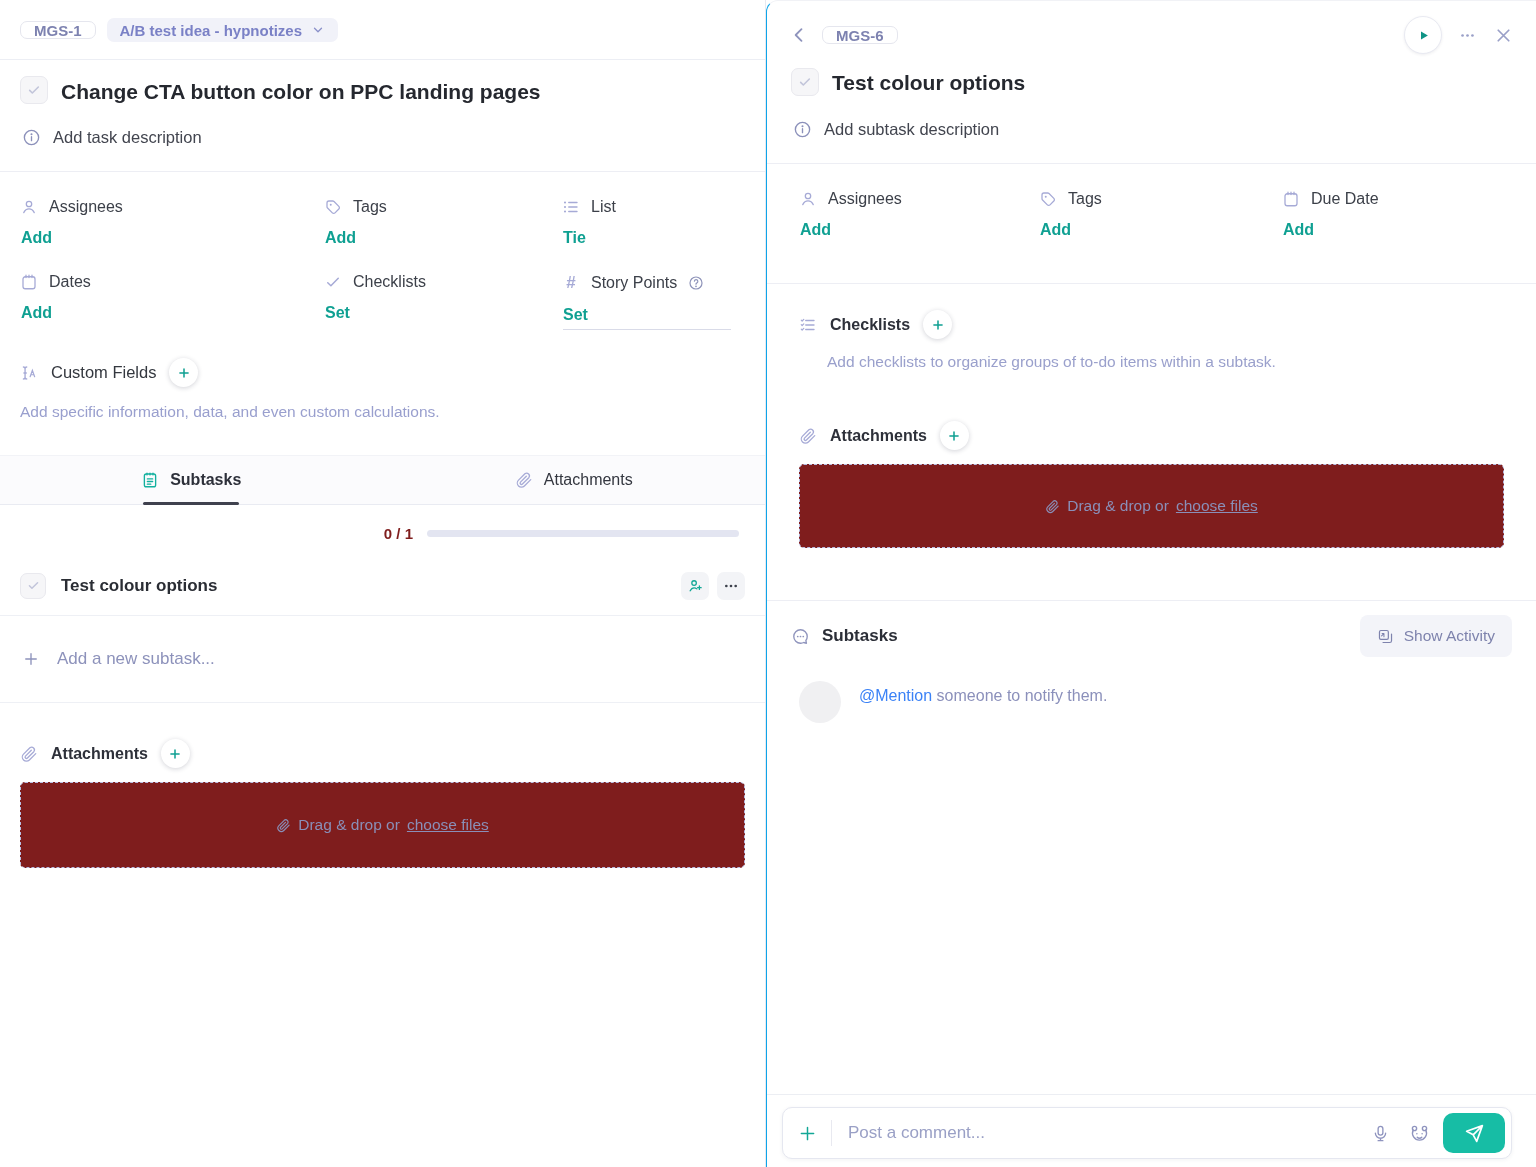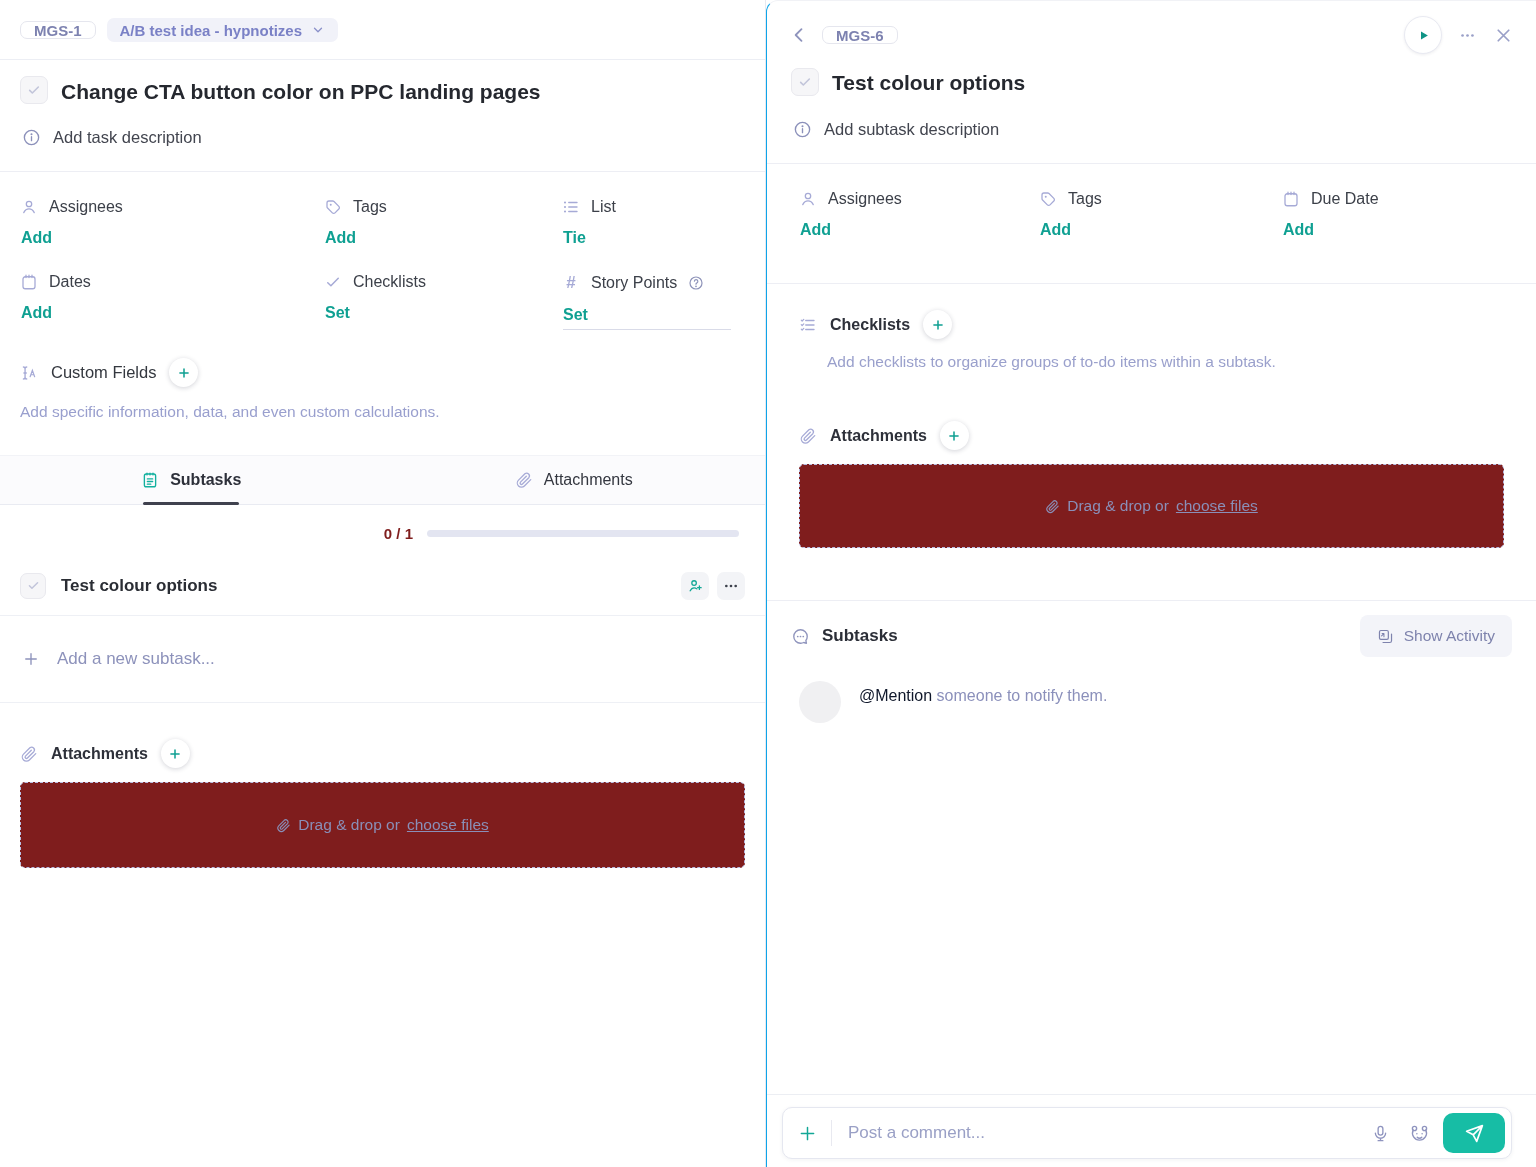--- a/index.html
+++ b/index.html
@@ -84,21 +84,21 @@
   .rp-attach { padding:50px 32px 0; }
   .rp-attach .dropzone { margin-top:14px; height:84px; }
   .rp-divider3 { margin-top:52px; }
   .comment-header { display:flex; align-items:center; gap:12px; padding:14px 24px 0; }
   .comment-label { font-size:17px; font-weight:600; color:#2b2e37; }
   .show-activity { margin-left:auto; display:flex; align-items:center; gap:10px; height:42px; padding:0 17px;
                    background:#f3f4f9; border-radius:8px; color:#7e83ad; font-size:15.5px; font-weight:500; cursor:pointer; }
   .comment-empty { display:flex; gap:18px; padding:24px 32px 0; }
   .avatar { width:42px; height:42px; border-radius:50%; background:#f0f0f2; flex:none; }
   .comment-text { font-size:16px; color:#8b90bb; line-height:26px; padding-top:2px; }
-  .mention { color:#0f172a; }
+  .mention { color:#3b82f6; }
   .rp-footer { position:absolute; left:0; right:0; bottom:0; border-top:1px solid #eceef3; background:#fff;
                padding:12px 24px 8px 15px; }
   .comment-input-bar { display:flex; align-items:center; height:52px; border:1px solid #e5e7f0; border-radius:10px;
                        background:#fff; box-shadow:0 1px 4px rgba(40,44,63,.06); }
   .ci-plus { width:48px; display:flex; justify-content:center; color:#12a796; cursor:pointer; }
   .ci-divider { width:1px; height:26px; background:#e8e9f0; }
   .ci-input { flex:1; border:none; outline:none; padding:0 16px; font-size:17px; color:#3c3f4a; background:transparent;
               font-family:"Liberation Sans", sans-serif; }
   .ci-input::placeholder { color:#9aa0c6; }
   .ci-icons { display:flex; align-items:center; gap:19px; margin-right:13px; color:#8f94bf; }

